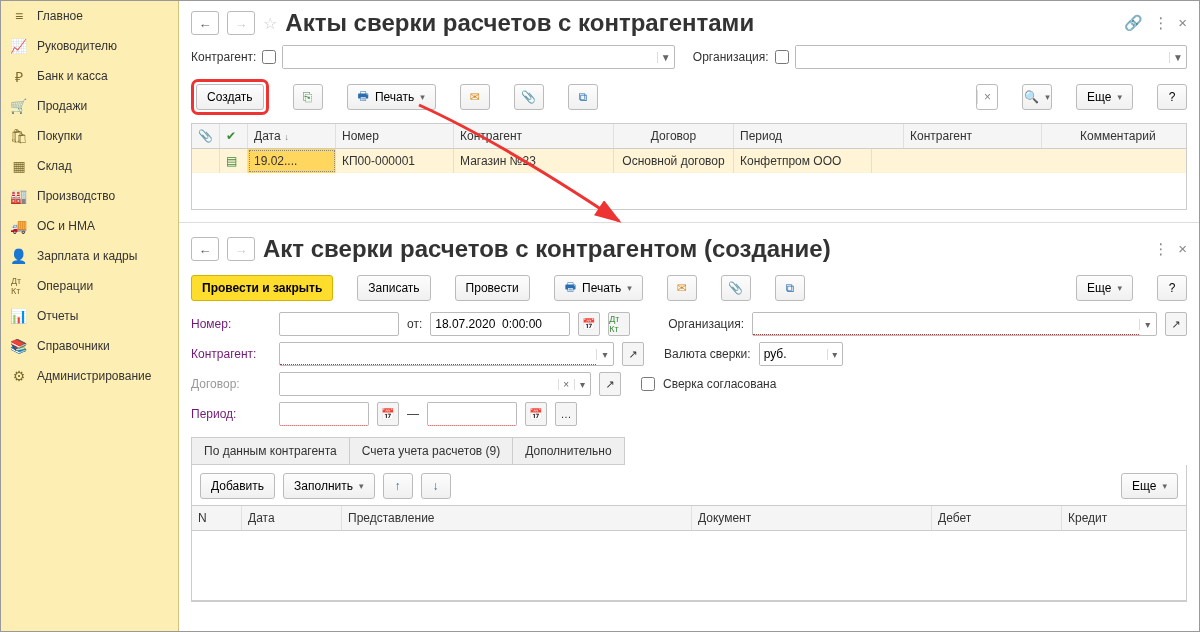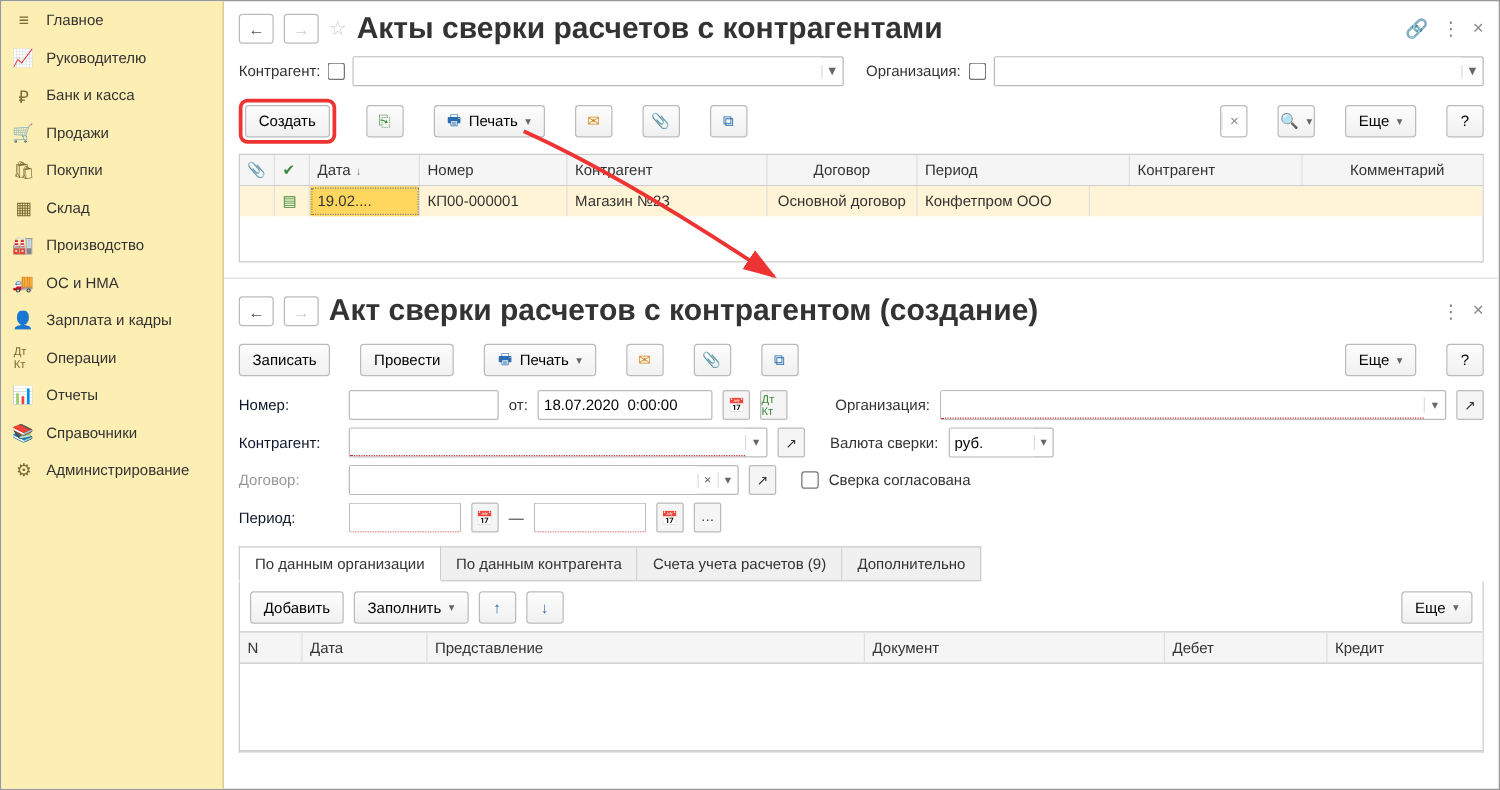--- a/index.html
+++ b/index.html
@@ -38,21 +38,21 @@
   .col.cagent { width:160px; }
   .col.contract { width:120px;text-align:center; }
   .col.period { width:170px; display:flex; }
   .col.period .half { flex:1; padding-right:6px; }
   .col.org { width:138px; }
   .col.comment { flex:1; border-right:none;margin-left:32px; }
   .sort-ind { font-size:9px; color:#777; margin-left:4px; }
   hr.sep { border:none; border-top:1px solid #ddd; margin:12px 0 0; }
   .pane2 .pane-header { padding-top:12px; }
   .form-row { display:flex; align-items:center; gap:8px; padding:3px 12px; }
-  .form-label { width:80px; color:#0f172a; }
+  .form-label { width:80px; color:#701a75; }
   .form-label.dim { color:#999; }
   .input { border:1px solid #bbb; height:24px; padding:0 4px; border-radius:2px; background:#fff; font-size:12px; }
   .input.req { border-bottom:1px dotted #c33; }
   .mini-btn { width:22px; height:24px; border:1px solid #bbb; background:#f5f5f5; border-radius:2px; display:flex; align-items:center; justify-content:center; cursor:pointer; font-size:11px; }
   .tabs { display:flex; margin:8px 12px 0; }
   .tab { padding:6px 12px; border:1px solid #ccc; background:#f0f0f0; cursor:pointer; font-size:12px; }
   .tab.active { background:#fff; border-bottom-color:#fff; }
   .tab + .tab { border-left:none; }
   .tabcontent { border:1px solid #ccc; border-top:none; margin:0 12px; padding:6px 0 0; }
   .subtoolbar { display:flex; gap:8px; padding:2px 8px 6px; }
@@ -225,20 +225,23 @@
       <div class="nav-btn">←</div>
       <div class="nav-btn disabled">→</div>
       <h1>Акт сверки расчетов с контрагентом (создание)</h1>
       <div class="spacer"></div>
       <div class="hdr-icons">
         <span>⋮</span>
         <span>×</span>
       </div>
     </div>
     <div class="toolbar">
+      <button class="btn yellow">
+          <span>Провести и закрыть</span>
+        </button>
       <button class="btn">
           <span>Записать</span>
         </button>
       <button class="btn">
           <span>Провести</span>
         </button>
       <button class="btn">
           <span style="color:#2a6db0">🖶</span>
           <span>Печать</span>
           <span style="font-size:9px;color:#666">▾</span>
@@ -296,21 +299,20 @@
       <span class="form-label">Период:</span>
       <input class="input req" style="width: 90px;">
       <span class="mini-btn">📅</span>
       <span>—</span>
       <input class="input req" style="width: 90px;">
       <span class="mini-btn">📅</span>
       <span class="mini-btn">…</span>
     </div>
 
     <div class="tabs">
-      <div class="tab active">По данным организации</div>
       <div class="tab">По данным контрагента</div>
       <div class="tab">Счета учета расчетов (9)</div>
       <div class="tab">Дополнительно</div>
     </div>
     <div class="tabcontent">
       <div class="subtoolbar">
         <button class="btn">
             <span>Добавить</span>
           </button>
         <button class="btn">

